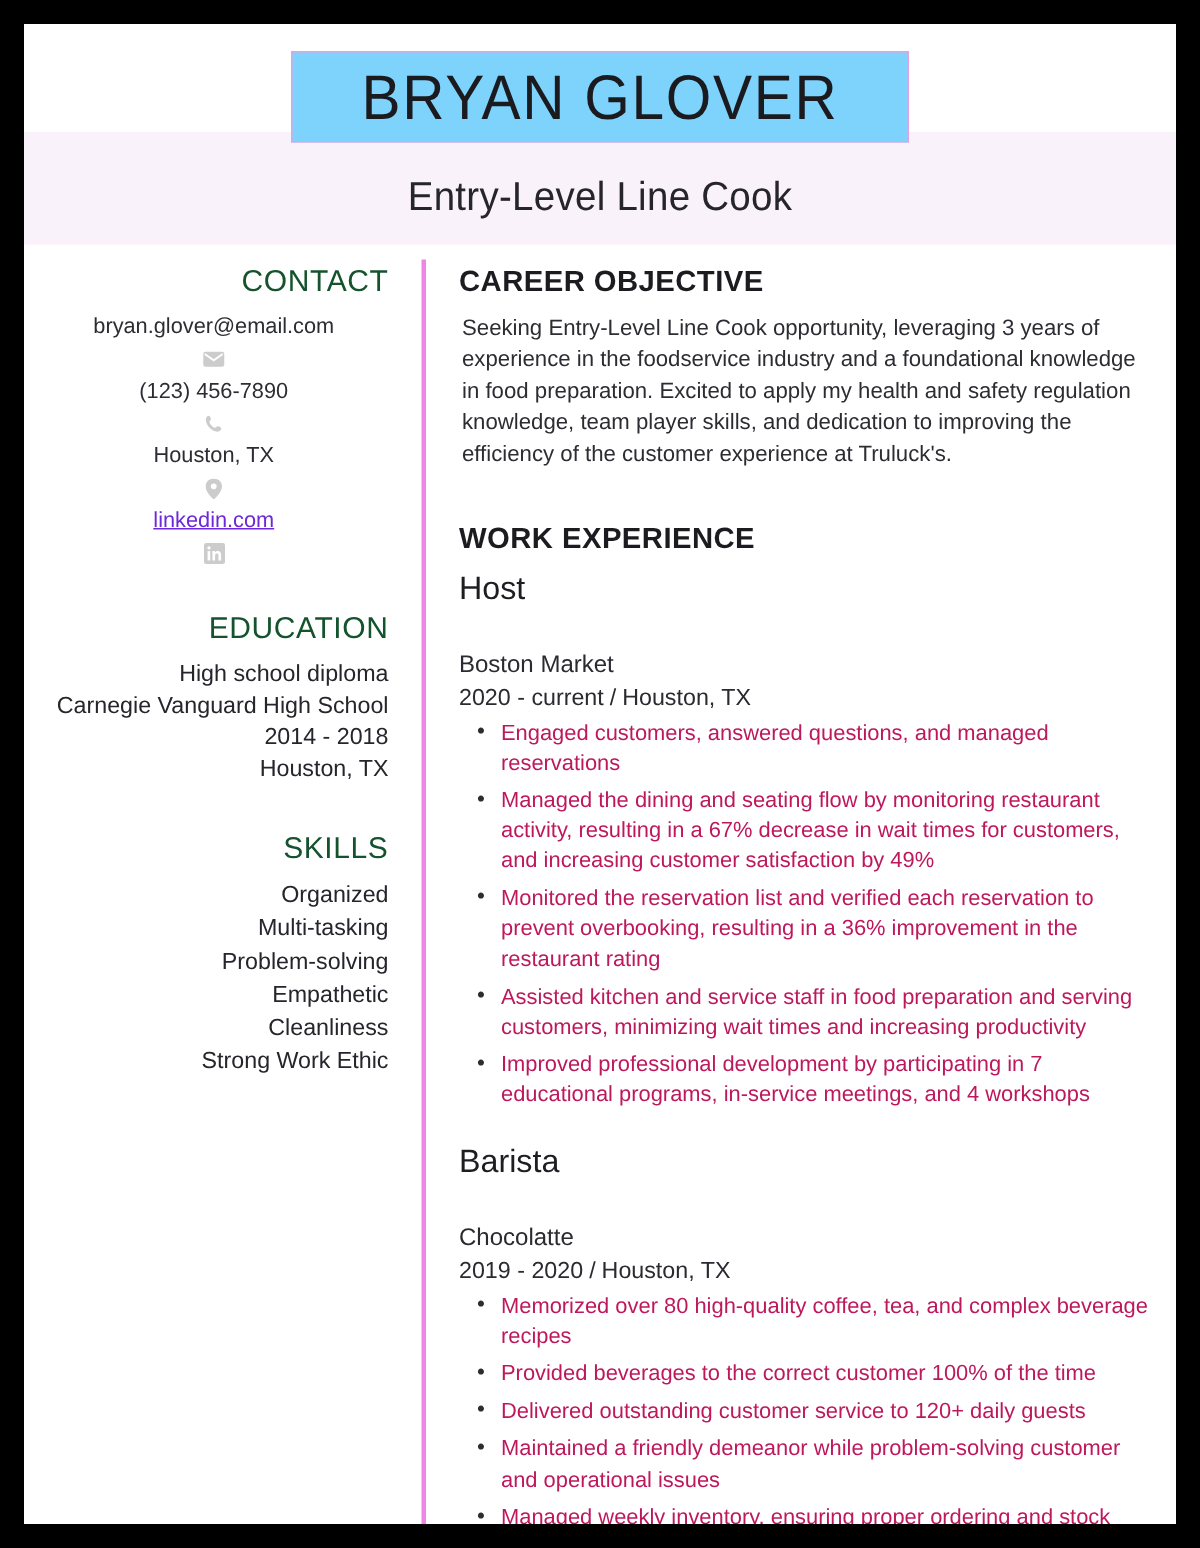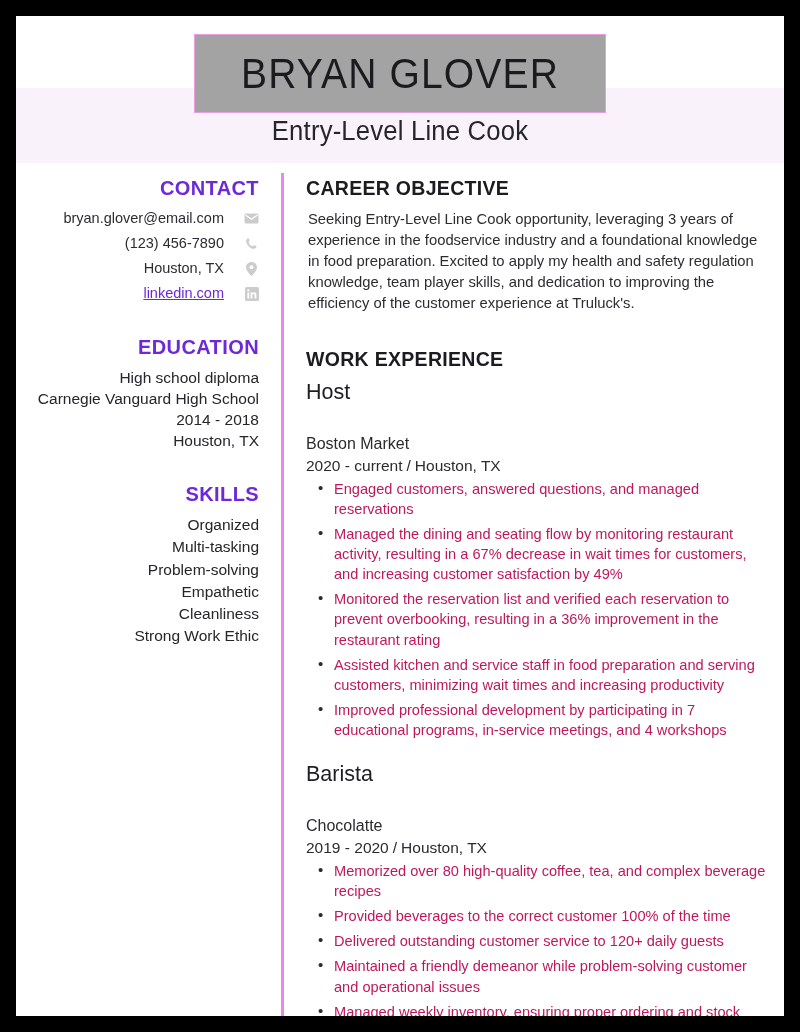--- a/index.html
+++ b/index.html
@@ -28,22 +28,22 @@
   .header-band {
     position: absolute;
     left: 0; top: 72px;
     width: 100%;
     height: 75px;
     background: #faf2fa;
   }
   .name-box {
     position: absolute;
     left: 178px; top: 18px;
-    width: 412px; height: 79px;
-    background: #a3a3a3;
+    width: 412px; height: 61px;
+    background: #7dd3fc;
     border: 1.5px solid #e79fe0;
     display: flex;
     align-items: center;
     justify-content: center;
     z-index: 2;
   }
   .name-text {
     font-family: "Liberation Sans Narrow", "Liberation Sans", sans-serif;
     font-size: 42px;
     font-weight: 400;
@@ -83,37 +83,38 @@
   }
 
   
   .left-col {
     width: 265px;
     padding: 0 22px 0 10px;
     text-align: right;
   }
   .sec-head {
     font-size: 20px;
-    font-weight: bold;
-    color: #6d28d9;
+    font-weight: normal;
+    color: #14532d;
     letter-spacing: 0.4px;
     margin: 0 0 8px 0;
     text-align: right;
   }
   .sec-head.sp2 { margin-top: 32px; }
 
   .contact-line {
     display: flex;
     align-items: center;
     justify-content: flex-end;
-    gap: 20px;
+    gap: 3px;
     margin-bottom: 4px;
     font-size: 14.5px;
     color: #2c2c33;
     line-height: 1.45;
+    flex-direction: column;
   }
   .contact-line .ctext { white-space: nowrap; }
   .contact-line a {
     color: #6d28d9;
   }
   .cicon {
     width: 15px; height: 15px;
     flex: 0 0 15px;
     display: inline-flex;
     align-items: center;

